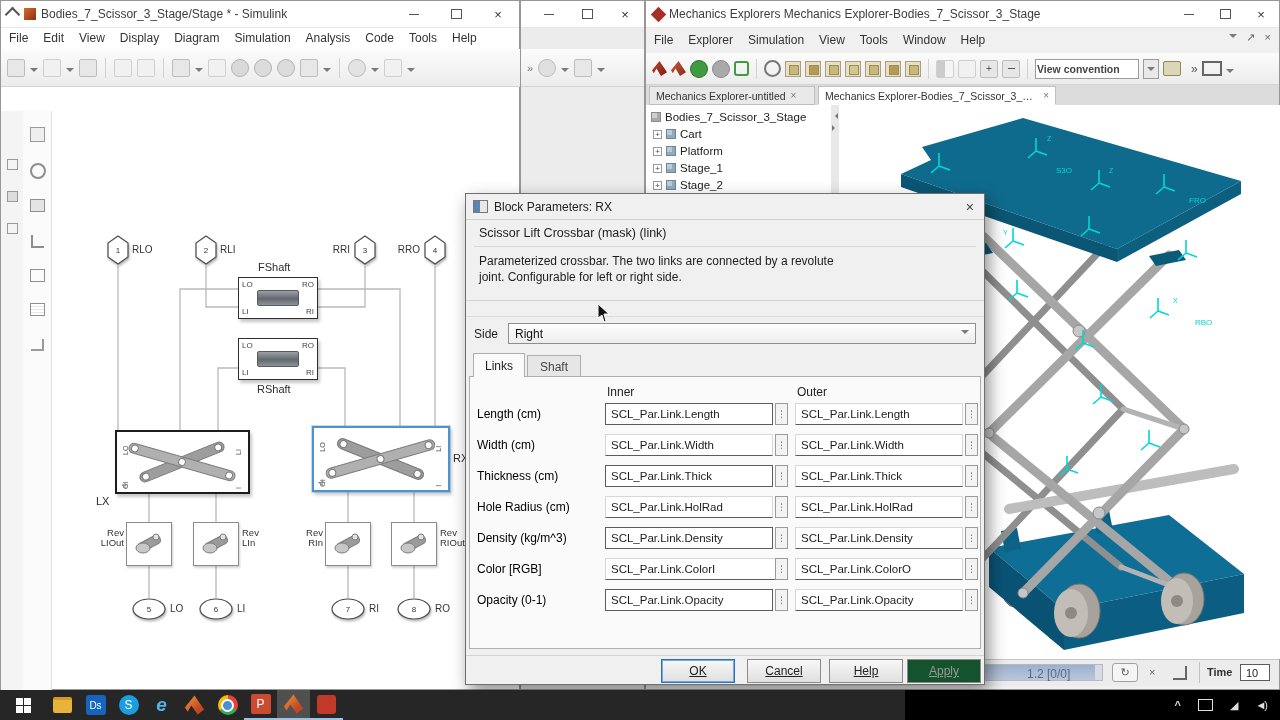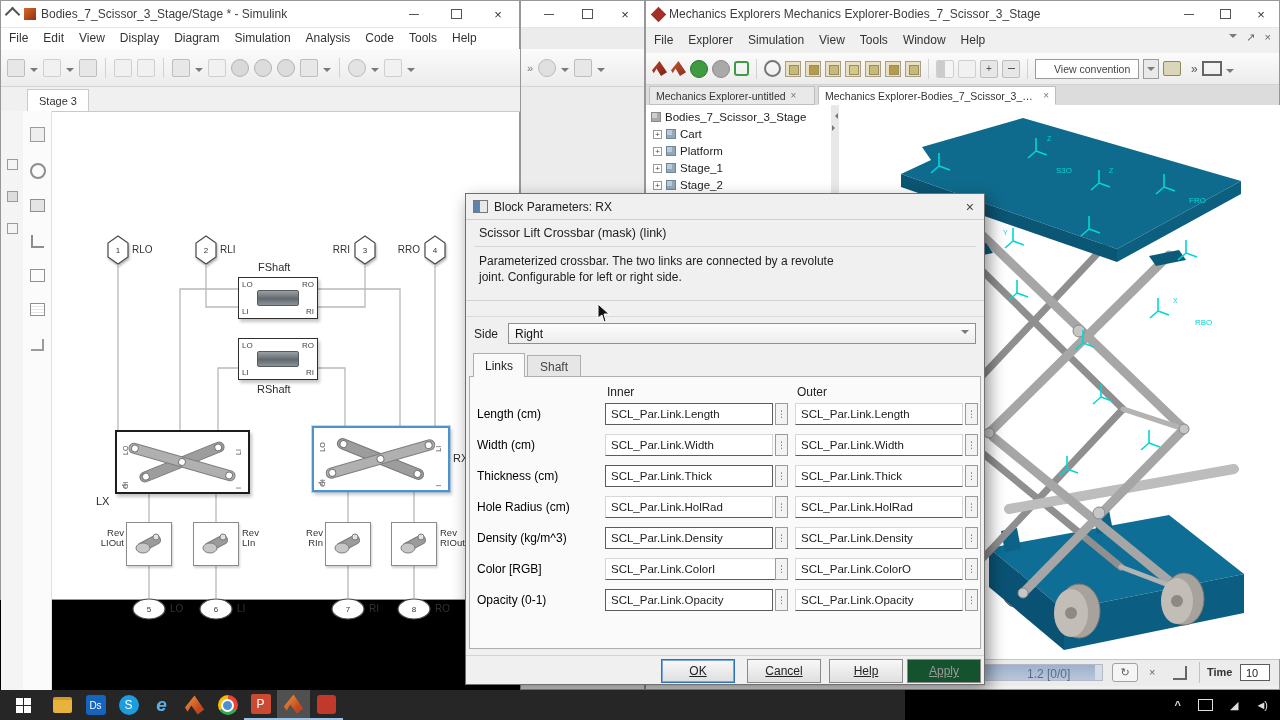--- a/index.html
+++ b/index.html
@@ -58,21 +58,21 @@
   .startgrid{display:grid;grid-template-columns:7px 7px;grid-template-rows:7px 7px;gap:1px;}
   .startgrid b{background:#fff;}
   .mlogo{width:20px;height:20px;background:linear-gradient(135deg,#f09b3c,#c2461f 70%);
          clip-path:polygon(50% 2%,98% 72%,66% 98%,34% 52%,16% 84%,2% 62%);}
 </style>
 </head>
 <body>
 
 <div class="screen">
 
-  <div class="win" style="left:0;top:0;width:520px;height:600px;">
+  <div class="win" style="left:0;top:0;width:520px;height:690px;">
     <div class="tbar">
       <span class="abs" style="position:static;margin-left:6px;width:9px;height:9px;border-left:2px solid #555;border-bottom:2px solid #555;transform:rotate(135deg);"></span>
       <span style="width:12px;height:12px;margin-left:6px;background:linear-gradient(135deg,#d86b2a,#8c3014);"></span>
       <span class="ttl">Bodies_7_Scissor_3_Stage/Stage * - Simulink</span>
       <span class="wbtns">
         <span class="wbtn">
             <span class="minline"></span>
           </span>
         <span class="wbtn">
             <span class="maxbox"></span>
@@ -108,23 +108,20 @@
       <span class="mcirc" style="background:#d9d9d9;border:1px solid #b3b3b3;"></span>
       <span class="mcirc" style="background:#dcdcdc;border:1px solid #b3b3b3;"></span>
       <span class="mcirc" style="background:#dcdcdc;border:1px solid #b3b3b3;"></span>
       <span class="tico"></span>
         <span class="caret"></span>
       <span class="tsep"></span>
       <span class="mcirc" style="background:#e3e3e3;border:1px solid #bbb;"></span>
         <span class="caret"></span>
       <span class="tico lite"></span>
         <span class="caret"></span>
-    </div>
-    <div class="abs" style="left:0;top:86px;width:519px;height:24px;background:#f0f0f0;border-bottom:1px solid #cacaca;">
-      <span class="abs" style="left:26px;top:2px;width:62px;height:22px;background:#fff;border:1px solid #cacaca;border-bottom:none;font-size:11px;color:#333;display:flex;align-items:center;justify-content:center;box-sizing:border-box;">Stage 3</span>
     </div>
 
     <div class="abs" style="left:0;top:110px;width:22px;height:580px;background:#f4f4f4;border-right:1px solid #e0e0e0;">
       <span class="abs" style="left:6px;top:48px;width:9px;height:9px;border:1px solid #9a9a9a;"></span>
       <span class="abs" style="left:6px;top:80px;width:9px;height:9px;border:1px solid #9a9a9a;background:#ddd;"></span>
       <span class="abs" style="left:6px;top:112px;width:9px;height:9px;border:1px solid #9a9a9a;"></span>
     </div>
     <div class="abs" style="left:22px;top:110px;width:28px;height:580px;background:#fbfbfb;border-right:1px solid #e2e2e2;">
       <span class="abs" style="left:7px;top:16px;width:13px;height:13px;border:1px solid #9b9b9b;background:#eee;"></span>
       <span class="abs" style="left:7px;top:52px;width:12px;height:12px;border:2px solid #8e8e8e;border-radius:50%;"></span>
@@ -379,21 +376,21 @@
           <i></i>
         </span>
       <span class="tsep"></span>
       <span class="tico lite" style="background:linear-gradient(90deg,#ccc 50%,#f5f5f5 50%);"></span>
       <span class="tico lite"></span>
       <span class="tico" style="display:flex;align-items:center;justify-content:center;font-size:10px;color:#555;">+</span>
       <span class="tico" style="display:flex;align-items:center;justify-content:center;">
           <span style="width:7px;height:1px;background:#555;"></span>
         </span>
       <span class="tsep"></span>
-      <span style="width:104px;height:20px;background:#fff;border:1px solid #9b9b9b;font-size:10.5px;color:#444;display:flex;align-items:center;padding-left:18px;box-sizing:border-box;">View convention</span>
+      <span style="width:104px;height:20px;background:#fff;border:1px solid #9b9b9b;font-size:10.5px;color:#444;display:flex;align-items:center;padding-left:1px;box-sizing:border-box;font-weight:bold;">View convention</span>
       <span style="width:16px;height:20px;border:1px solid #9b9b9b;background:#e9e9e9;display:flex;justify-content:center;box-sizing:border-box;">
           <span class="caret" style="margin-top:7px;"></span>
         </span>
       <span style="width:16px;height:13px;border:1px solid #8a8a5a;background:#dcd6b8;border-radius:2px;"></span>
       <span style="font-size:12px;color:#555;margin-left:6px;">»</span>
       <span style="width:20px;height:15px;border:2px solid #666;box-sizing:border-box;"></span>
       <span class="caret"></span>
     </div>
     <div class="abs" style="left:0;top:84px;width:633px;height:20px;background:#dcdcdc;border-bottom:1px solid #bfbfbf;">
       <span class="mtab" style="left:3px;top:1px;width:166px;background:#e9e9e9;">

